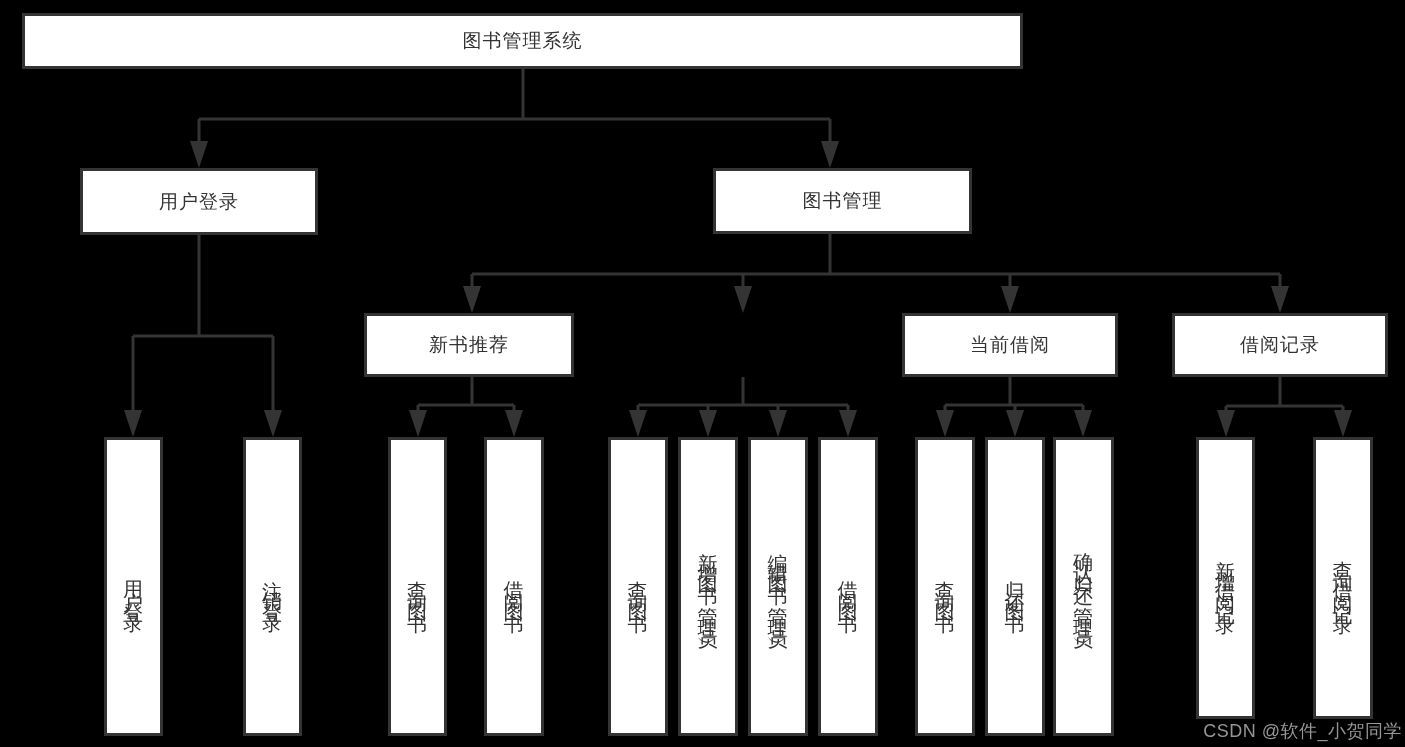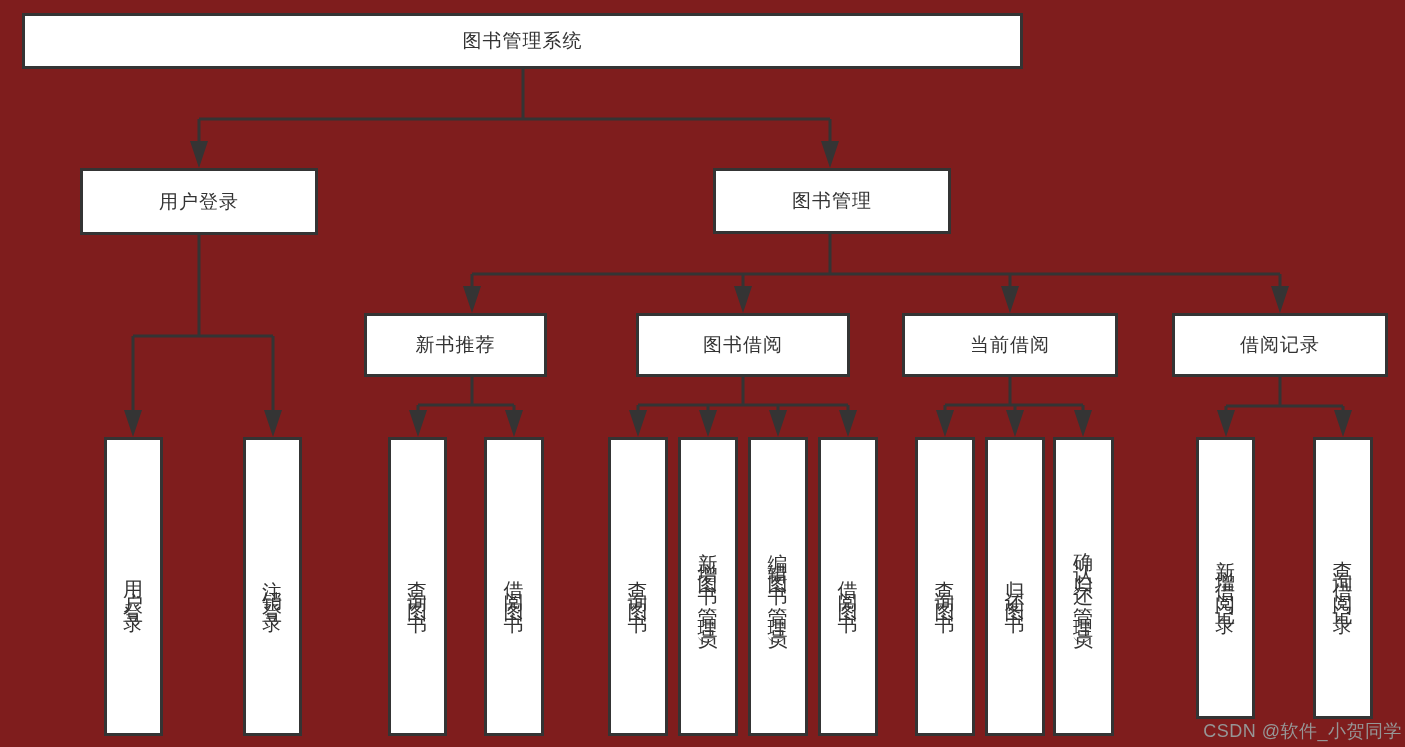--- a/index.html
+++ b/index.html
@@ -1,20 +1,20 @@
 <!DOCTYPE html>
 <html><head>
 <meta charset="utf-8">
 <style>
   html, body { margin: 0; padding: 0; background: #ffffff; }
   #stage {
     position: relative;
     width: 1405px;
     height: 747px;
-    background: #7f1d1d;
+    background: #000000;
     font-family: "Liberation Sans", "DejaVu Sans", sans-serif;
     overflow: hidden;
   }
   #connectors {
     position: absolute;
     left: 0; top: 0;
     width: 1405px; height: 747px;
   }
   .node {
     position: absolute;
@@ -91,24 +91,23 @@
       <path d="M1006 410 L1024 410 L1015 437 Z"></path>
       <path d="M1074 410 L1092 410 L1083 437 Z"></path>
       <path d="M1217 410 L1235 410 L1226 437 Z"></path>
       <path d="M1334 410 L1352 410 L1343 437 Z"></path>
     </g>
   </svg>
 
   <div class="node hnode" style="left:22px; top:13px; width:1001px; height:56px;">图书管理系统</div>
 
   <div class="node hnode" style="left:80px; top:168px; width:238px; height:67px;">用户登录</div>
-  <div class="node hnode" style="left:713px; top:168px; width:238px; height:66px;">图书管理</div>
+  <div class="node hnode" style="left:713px; top:168px; width:259px; height:66px;">图书管理</div>
 
-  <div class="node hnode" style="left:364px; top:313px; width:183px; height:64px;">新书推荐</div>
-  <div class="node hnode" style="left:636px; top:313px; width:214px; height:64px;">图书借阅</div>
+  <div class="node hnode" style="left:364px; top:313px; width:210px; height:64px;">新书推荐</div>
   <div class="node hnode" style="left:1172px; top:313px; width:216px; height:64px;">借阅记录</div>
   <div class="node hnode" style="left:902px; top:313px; width:216px; height:64px;">当前借阅</div>
 
   <div class="node leaf" style="left:104px; top:437px; width:59px; height:299px;">用户登录</div>
   <div class="node leaf" style="left:243px; top:437px; width:59px; height:299px;">注销登录</div>
 
   <div class="node leaf" style="left:388px; top:437px; width:59px; height:299px;">查询图书</div>
   <div class="node leaf" style="left:484px; top:437px; width:60px; height:299px;">借阅图书</div>
 
   <div class="node leaf" style="left:608px; top:437px; width:60px; height:299px;">查询图书</div>

